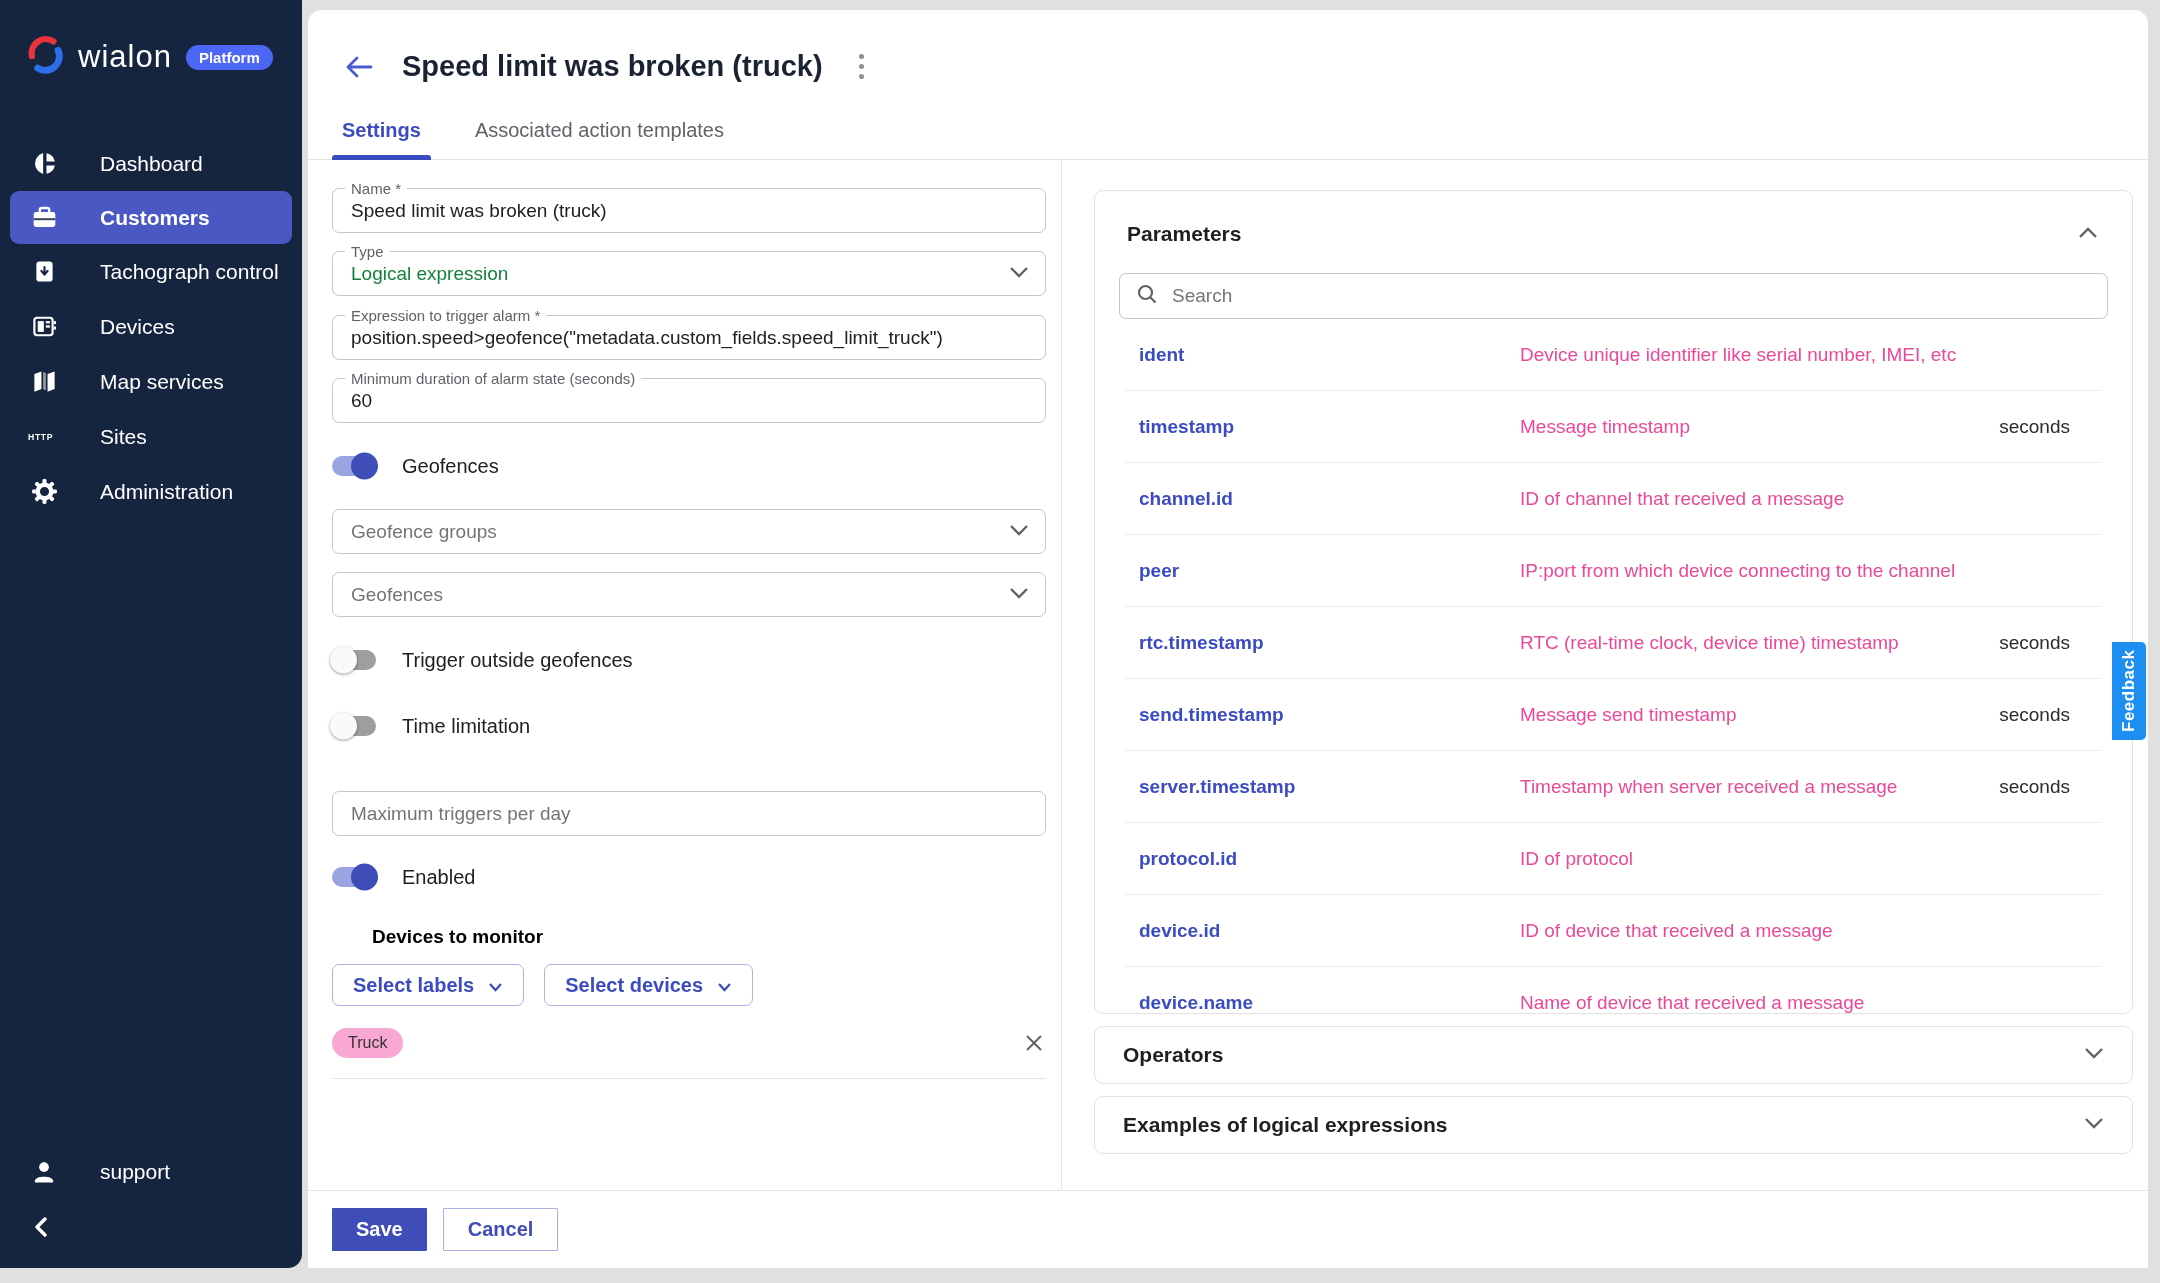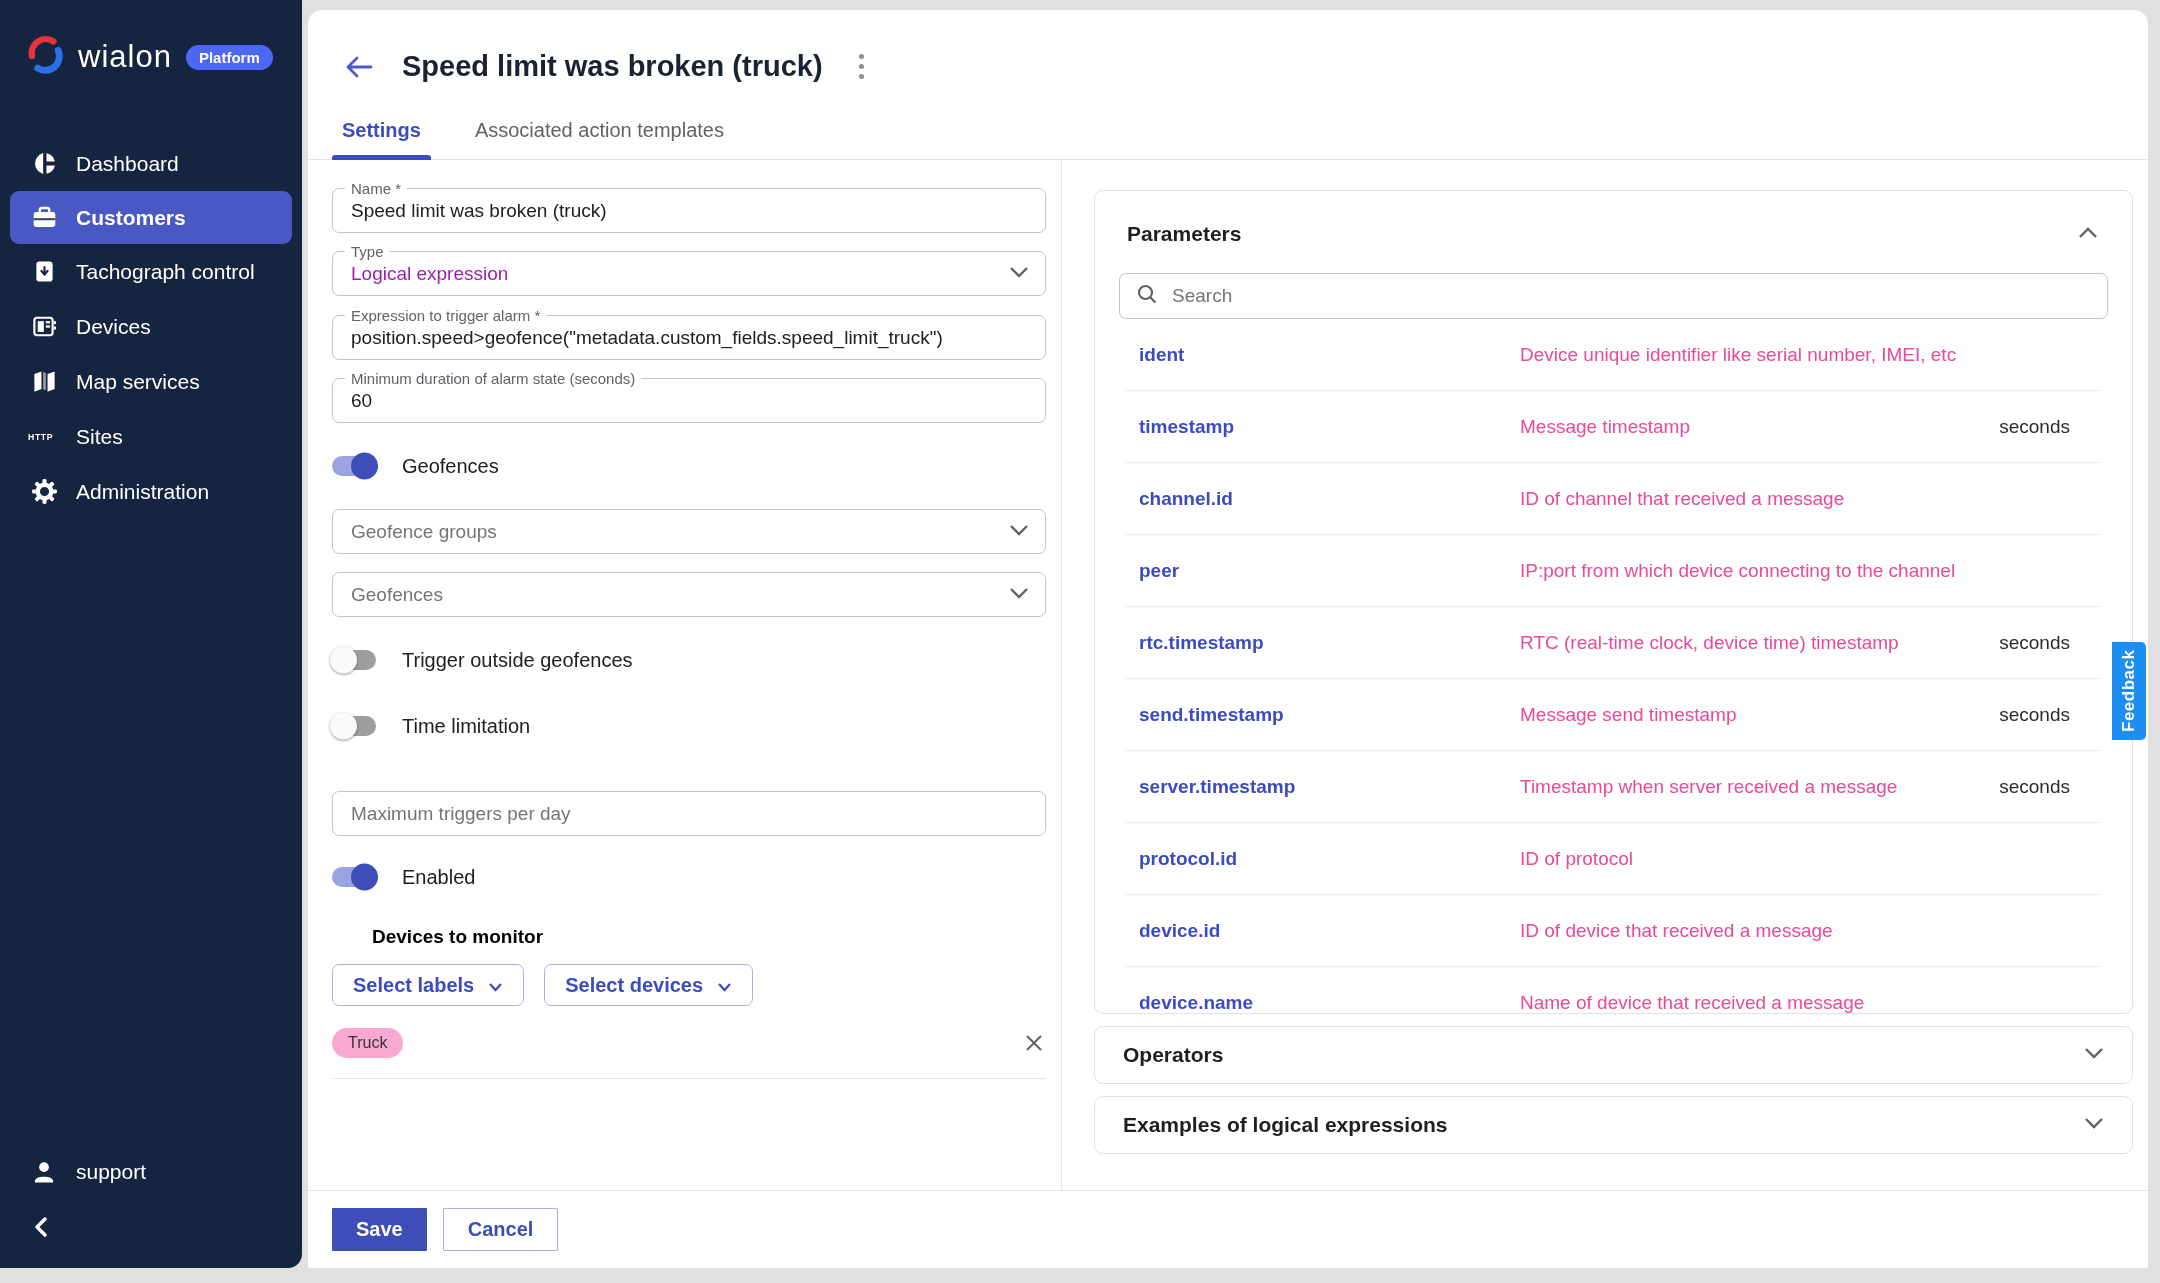--- a/index.html
+++ b/index.html
@@ -8,21 +8,21 @@
   .stage { position:relative; width:2160px; height:1283px; }
 
   
   .sidebar { position:absolute; left:0; top:0; width:302px; height:1268px;
              background:var(--sidebar,#16253f); border-bottom-right-radius:14px; }
   .logo { display:flex; align-items:center; gap:10px; padding:34px 0 0 24px; }
   .logo-text { color:#fff; font-size:31px; font-weight:400; letter-spacing:1px; margin-left:2px; }
   .logo-badge { background:var(--badge,#4c66f5); color:#fff; font-size:15px; font-weight:700;
                 border-radius:999px; padding:4px 13px; margin-left:4px; }
   .nav { margin-top:56px; }
-  .side-item { display:flex; align-items:center; gap:16px; height:55px; padding-left:28px;
+  .side-item { display:flex; align-items:center; gap:40px; height:55px; padding-left:28px;
                color:#fff; font-size:21px; cursor:pointer; }
   .side-item .ic { width:32px; display:flex; justify-content:center; align-items:center; flex:0 0 32px; }
   .side-item.active { background:var(--active,#4a58c4); border-radius:9px; margin:0 10px; padding-left:18px; height:53px; }
   .side-item.active .lbl { font-weight:700; }
   .sidebar-footer { position:absolute; left:0; bottom:26px; width:100%; }
   .sidebar-footer .side-item { height:48px; }
   .collapse-btn { margin:20px 0 0 32px; cursor:pointer; }
 
   
   .content { position:absolute; left:308px; top:10px; width:1840px; height:1258px;
@@ -44,21 +44,21 @@
 
   
   .form-col { position:absolute; left:24px; top:150px; width:714px; padding-top:28px; }
   .field { position:relative; border:1px solid #c6c6c6; border-radius:7px; height:45px; width:100%;
            display:flex; align-items:center; padding:0 18px; background:#fff; }
   .field .flabel { position:absolute; top:-9px; left:12px; background:#fff; padding:0 6px;
                    font-size:15px; color:#5f6368; white-space:nowrap; }
   .field input { border:none; outline:none; width:100%; font-size:19px; color:#202124;
                  font-family:"Liberation Sans", sans-serif; background:transparent; }
   .field input::placeholder { color:#757575; }
-  .field .val { font-size:19px; color:#a21caf; }
+  .field .val { font-size:19px; color:#15803d; }
   .field .ph  { font-size:19px; color:#757575; }
   .field .chev { position:absolute; right:16px; top:50%; transform:translateY(-50%); }
   .mb18{margin-bottom:18px}.mb19{margin-bottom:19px}
   .toggle-row { display:flex; align-items:center; gap:26px; height:30px; }
   .tgl { width:44px; height:20px; border-radius:999px; position:relative; cursor:pointer; flex:0 0 44px; }
   .tgl .knob { position:absolute; top:50%; transform:translateY(-50%); width:27px; height:27px; border-radius:50%; }
   .tgl.on  { background:#9aa4e0; } .tgl.on .knob { right:-2px; background:var(--accent,#3e4db8); }
   .tgl.off { background:#9e9e9e; } .tgl.off .knob { left:-2px; background:#fafafa; box-shadow:0 1px 3px rgba(0,0,0,.4); }
   .toggle-row .tlabel { font-size:20px; color:#202124; }
   .section-heading { font-size:19px; font-weight:700; color:#000000;margin-left:40px; }

